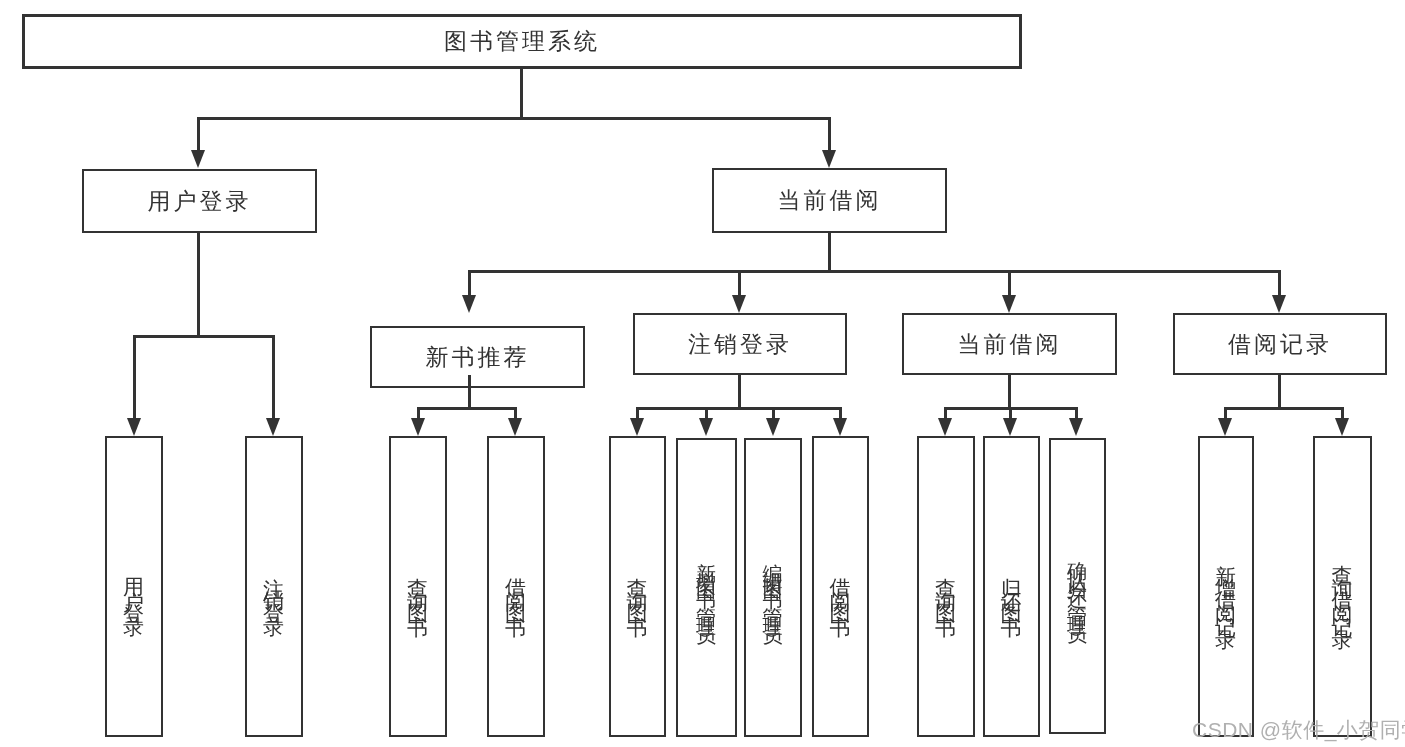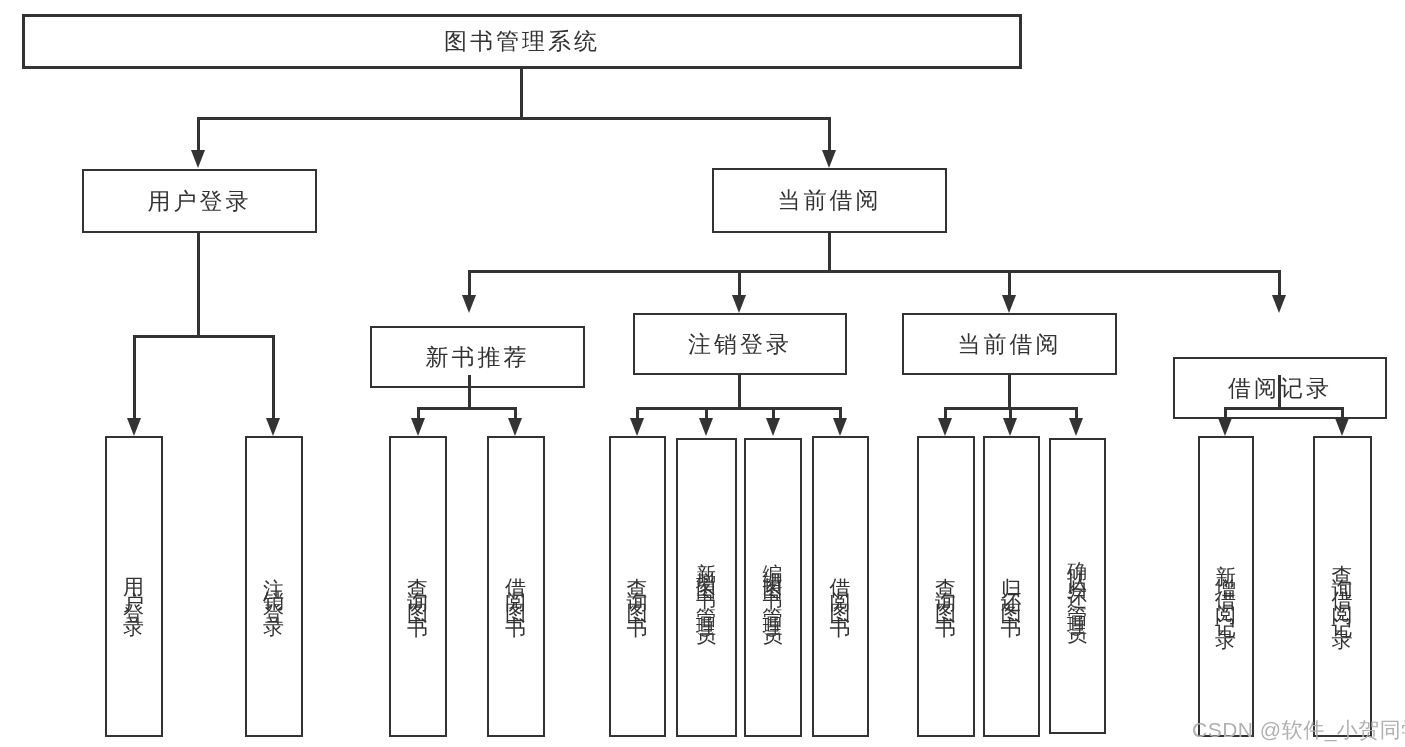--- a/index.html
+++ b/index.html
@@ -86,21 +86,21 @@
   <div class="vline" style="left:738px; top:270px; height:27px;"></div>
   <div class="arrow" style="left:732px; top:295px;"></div>
   <div class="vline" style="left:1008px; top:270px; height:27px;"></div>
   <div class="arrow" style="left:1002px; top:295px;"></div>
   <div class="vline" style="left:1278px; top:270px; height:27px;"></div>
   <div class="arrow" style="left:1272px; top:295px;"></div>
 
   <div class="box" style="left:362px; top:326px; width:215px; height:62px;margin-left:8px;">新书推荐</div>
   <div class="box" style="left:633px; top:313px; width:214px; height:62px;">注销登录</div>
   <div class="box" style="left:902px; top:313px; width:215px; height:62px;">当前借阅</div>
-  <div class="box" style="left:1173px; top:313px; width:214px; height:62px;margin-top:44px;">借阅记录</div>
+  <div class="box" style="left:1173px; top:313px; width:214px; height:62px;">借阅记录</div>
 
   <div class="vline" style="left:468px; top:375px; height:35px;"></div>
   <div class="hline" style="left:417px; top:407px; width:100px;"></div>
   <div class="vline" style="left:417px; top:407px; height:14px;"></div>
   <div class="arrow" style="left:411px; top:418px;"></div>
   <div class="vline" style="left:514px; top:407px; height:14px;"></div>
   <div class="arrow" style="left:508px; top:418px;"></div>
 
   <div class="vline" style="left:738px; top:375px; height:35px;"></div>
   <div class="hline" style="left:636px; top:407px; width:205px;"></div>

